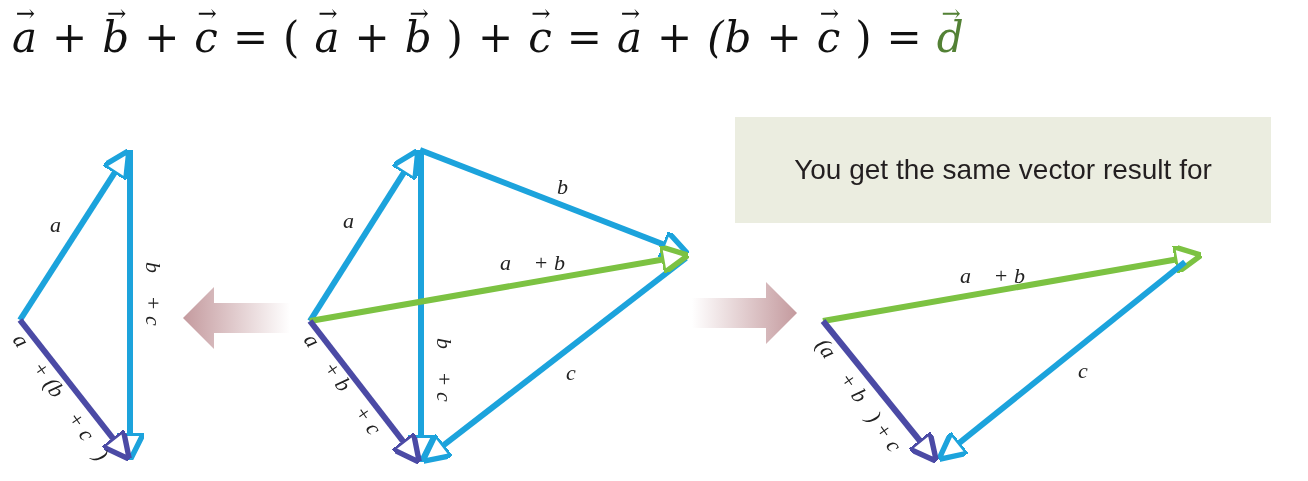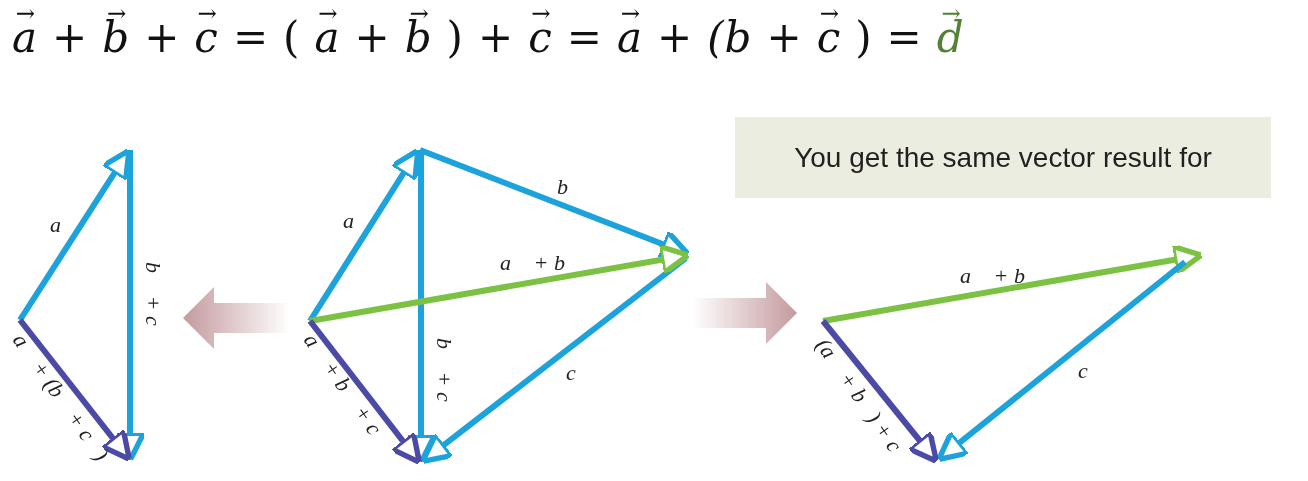--- a/index.html
+++ b/index.html
@@ -3,21 +3,21 @@
 <meta charset="utf-8">
 <style>
   html, body { margin: 0; padding: 0; background: #ffffff; }
   body { width: 1308px; height: 481px; position: relative; overflow: hidden; font-family: "DejaVu Serif", serif; }
   .equation { position: absolute; left: 12px; top: 2px; height: 70px; display: flex; align-items: center; font-family: "DejaVu Serif", serif; font-style: italic; font-size: 42px; color: #111; white-space: nowrap; letter-spacing: 1px; }
   .equation .tok { margin-right: 14px; position: relative; }
   .equation .op { font-style: normal; }
   .equation .res { color: #538135; }
   .vec { position: relative; display: inline-block; }
   .vec::before { content: "→"; position: absolute; left: 50%; top: -0.55em; transform: translateX(-45%); font-size: 0.55em; font-style: normal; }
-  .callout { position: absolute; left: 735px; top: 117px; width: 536px; height: 81px; background: #ebede0; display: flex; flex-direction: column; align-items: center; justify-content: center; font-family: "Liberation Sans", sans-serif; font-size: 28px; color: #231f20; line-height: 44px; }
+  .callout { position: absolute; left: 735px; top: 117px; width: 536px; height: 106px; background: #ebede0; display: flex; flex-direction: column; align-items: center; justify-content: center; font-family: "Liberation Sans", sans-serif; font-size: 28px; color: #231f20; line-height: 44px; }
   svg.diagram { position: absolute; left: 0; top: 0; }
   .lbl { font-family: "Liberation Serif", serif; font-style: italic; font-size: 22px; fill: #222; }
 </style>
 </head>
 <body>
 
 <div class="equation" id="eq">
     <span class="tok vec">a</span>
     <span class="tok op">+</span>
     <span class="tok vec">b</span>

